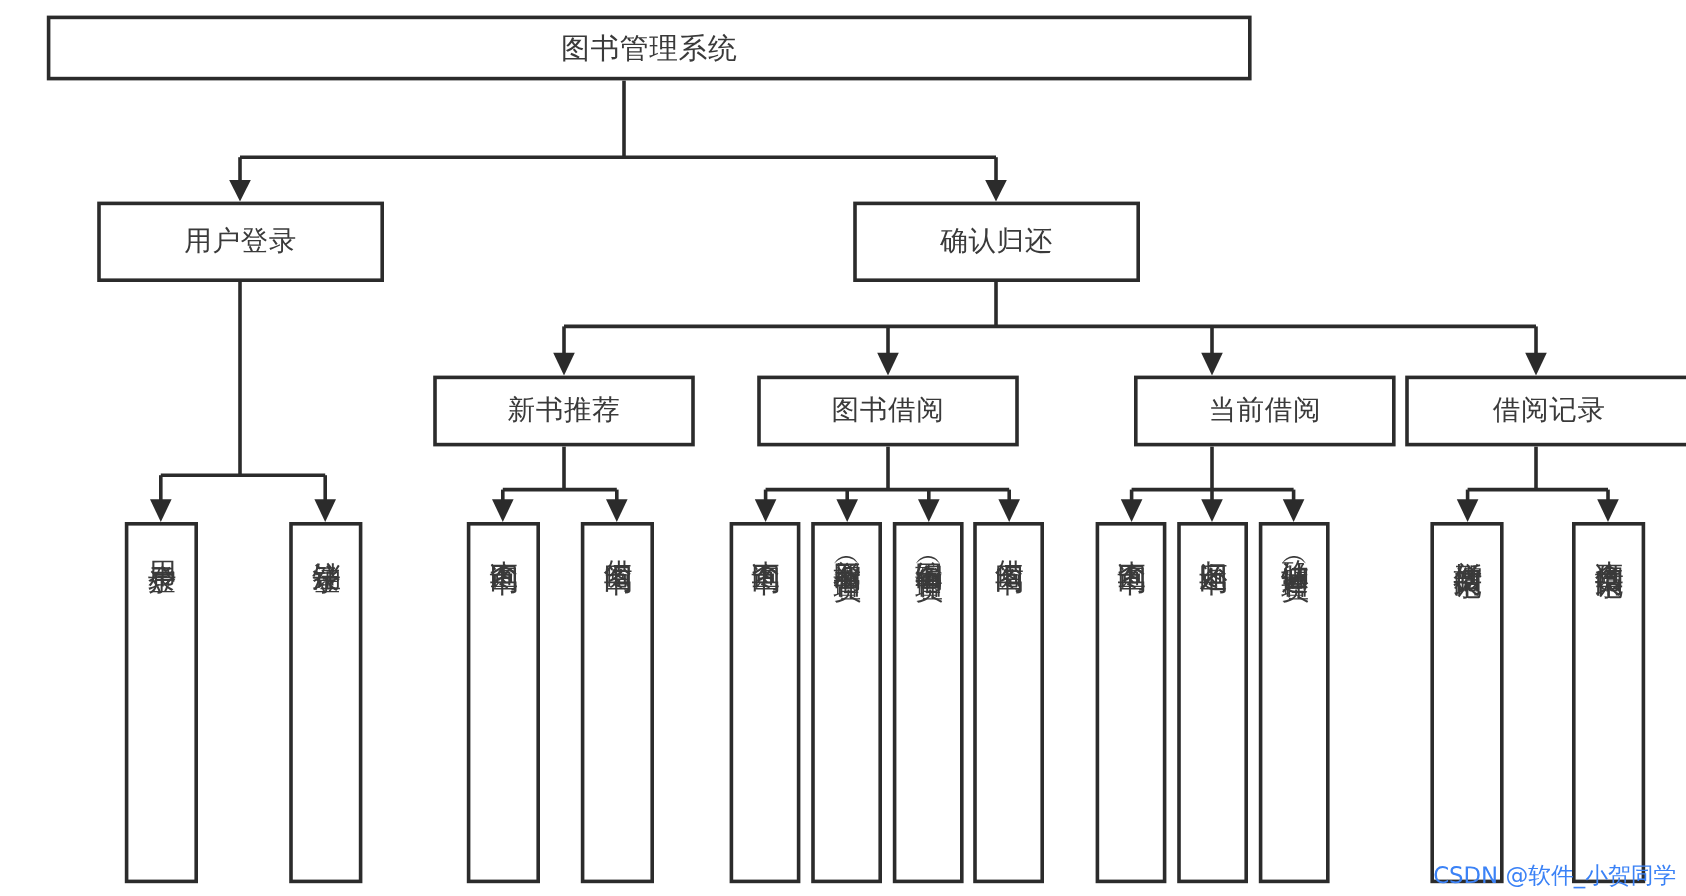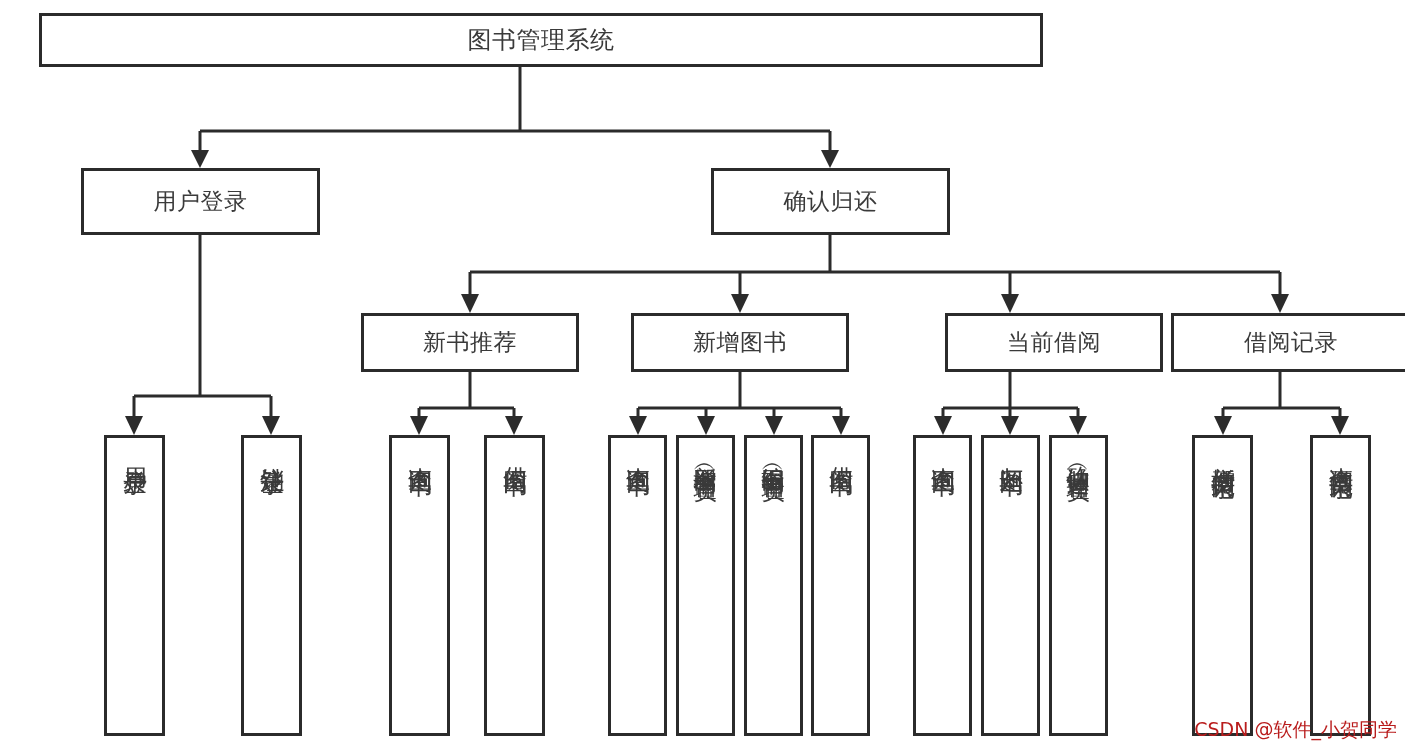--- a/index.html
+++ b/index.html
@@ -73,21 +73,21 @@
     text-align:left;
   }
   .node.vert.narrow .label{ font-size:23px; }
 
   
   #watermark{
     position:absolute;
     right:8px;
     bottom:4px;
     font-size:19px;
-    color:#b91c1c;
+    color:#3b82f6;
     white-space:nowrap;
     z-index:5;
     font-family:"DejaVu Sans","Liberation Sans",sans-serif;
   }
 </style>
 </head>
 <body>
 
 <div id="canvas">
 
@@ -165,21 +165,21 @@
     <span class="label">用户登录</span>
   </div>
   <div class="node horiz" style="left:711px;top:168px;width:239px;height:67px;">
     <span class="label">确认归还</span>
   </div>
 
   <div class="node horiz" style="left:361px;top:313px;width:218px;height:59px;align-items:center;">
     <span class="label">新书推荐</span>
   </div>
   <div class="node horiz" style="left:631px;top:313px;width:218px;height:59px;">
-    <span class="label">新增图书</span>
+    <span class="label">图书借阅</span>
   </div>
   <div class="node horiz" style="left:901px;top:313px;width:218px;height:59px;margin-left:44px;">
     <span class="label">当前借阅</span>
   </div>
   <div class="node horiz" style="left:1171px;top:313px;width:240px;height:59px;">
     <span class="label">借阅记录</span>
   </div>
 
   <div class="node vert" style="left:104px;top:435px;width:61px;height:301px;">
     <span class="label">用户登录</span>

